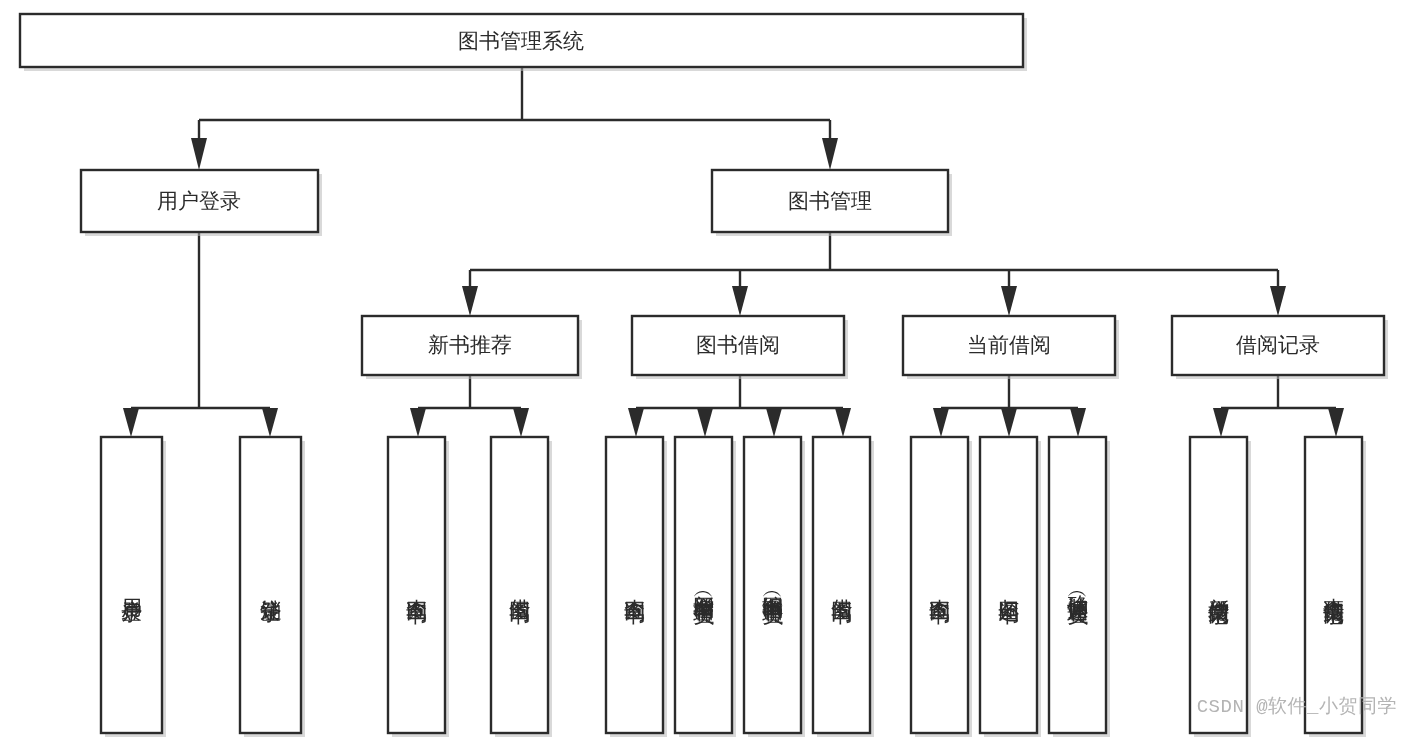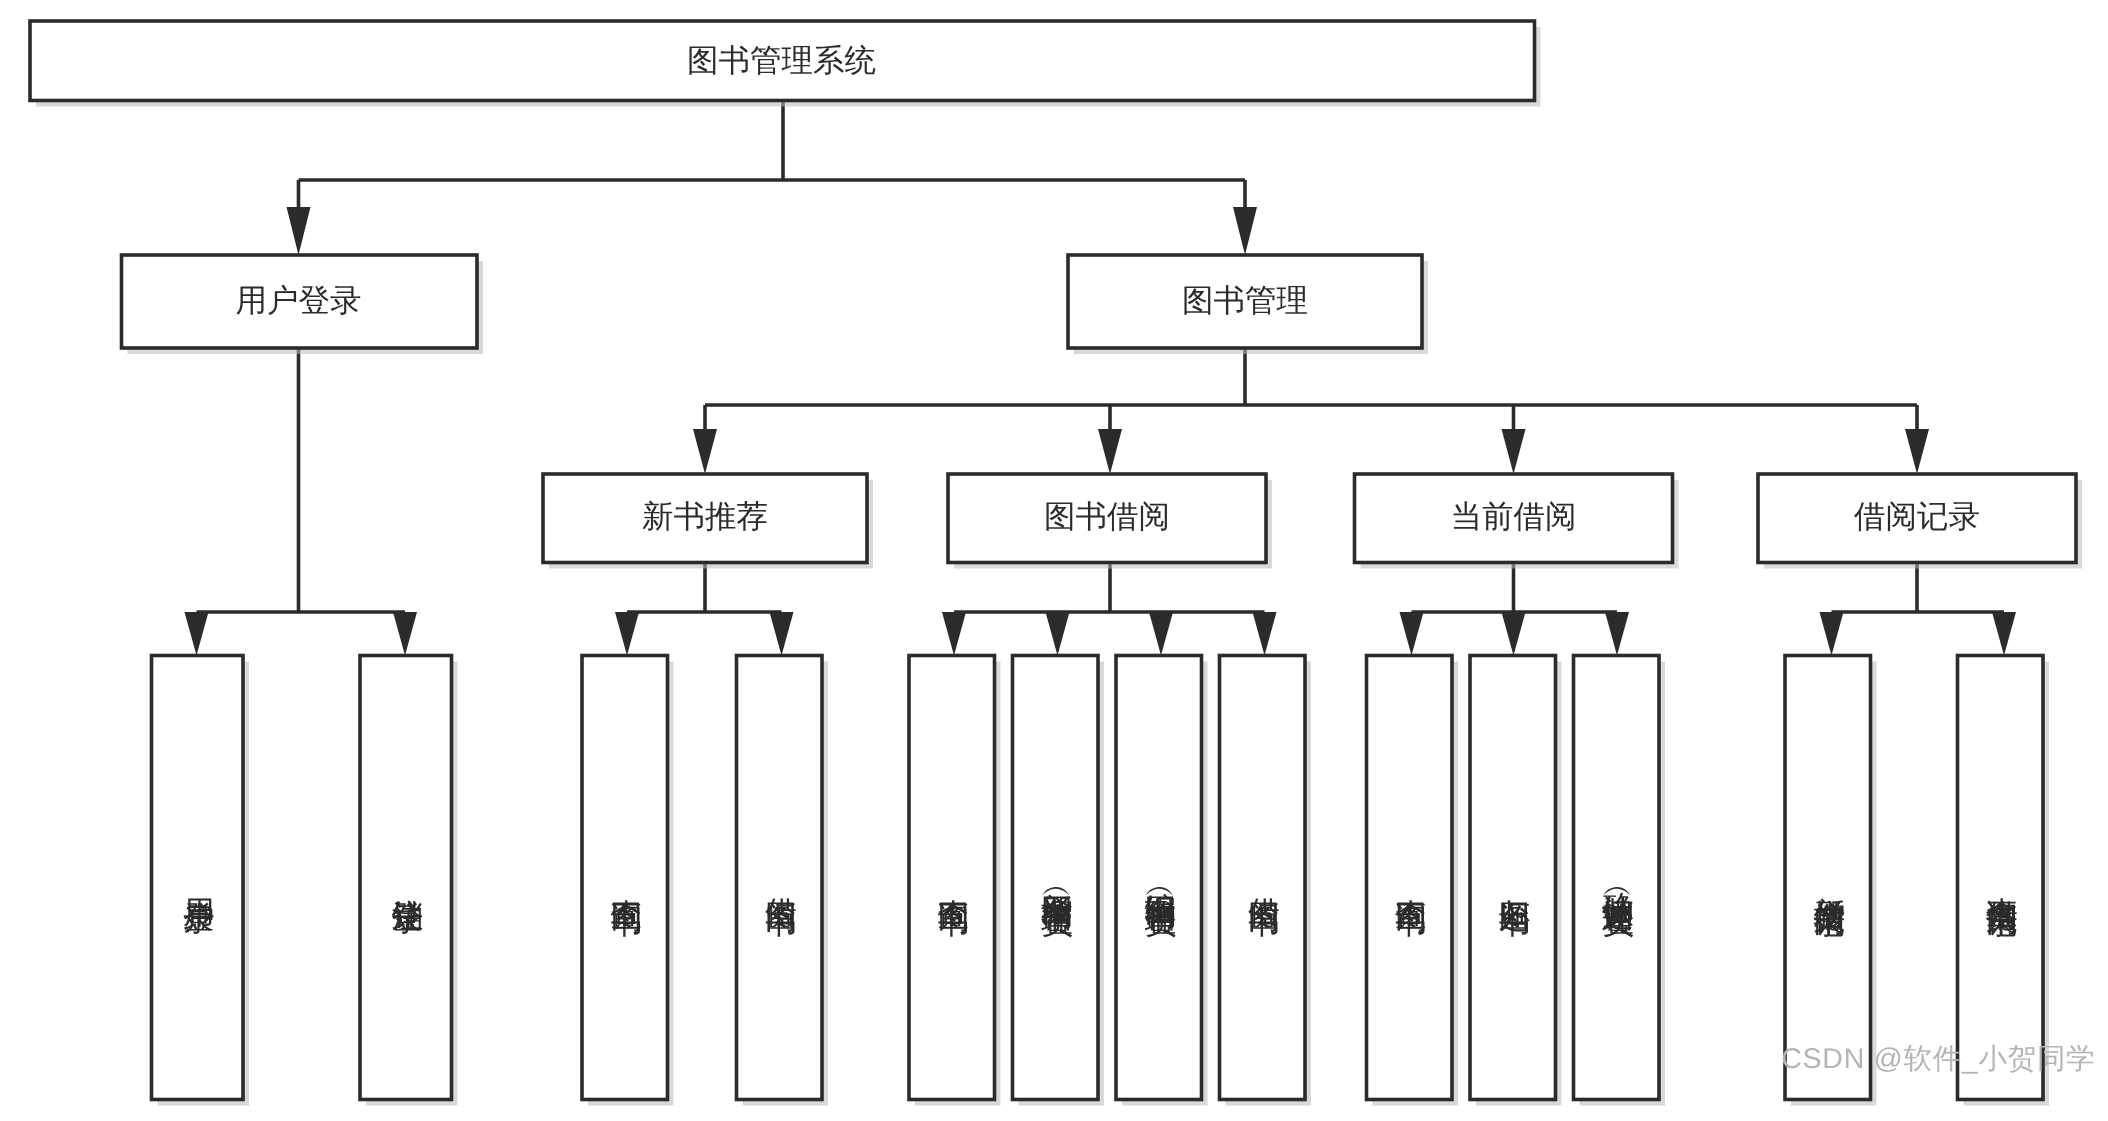--- a/index.html
+++ b/index.html
@@ -65,21 +65,21 @@
     line-height: 1.06;
     color: #2b2b2b;
     letter-spacing: 1.5px;
     white-space: nowrap;
     pointer-events: none;
   }
   .watermark {
     position: absolute;
     right: 8px;
     bottom: 4px;
-    font-family: Liberation Sans, sans-serif;
+    font-family: Liberation Mono, monospace;
     font-size: 19px;
     color: #b4b4b4;
     white-space: nowrap;
     letter-spacing: 0.5px;
   }
 </style>
 </head>
 <body>
 
 <div id="diagram-root">

